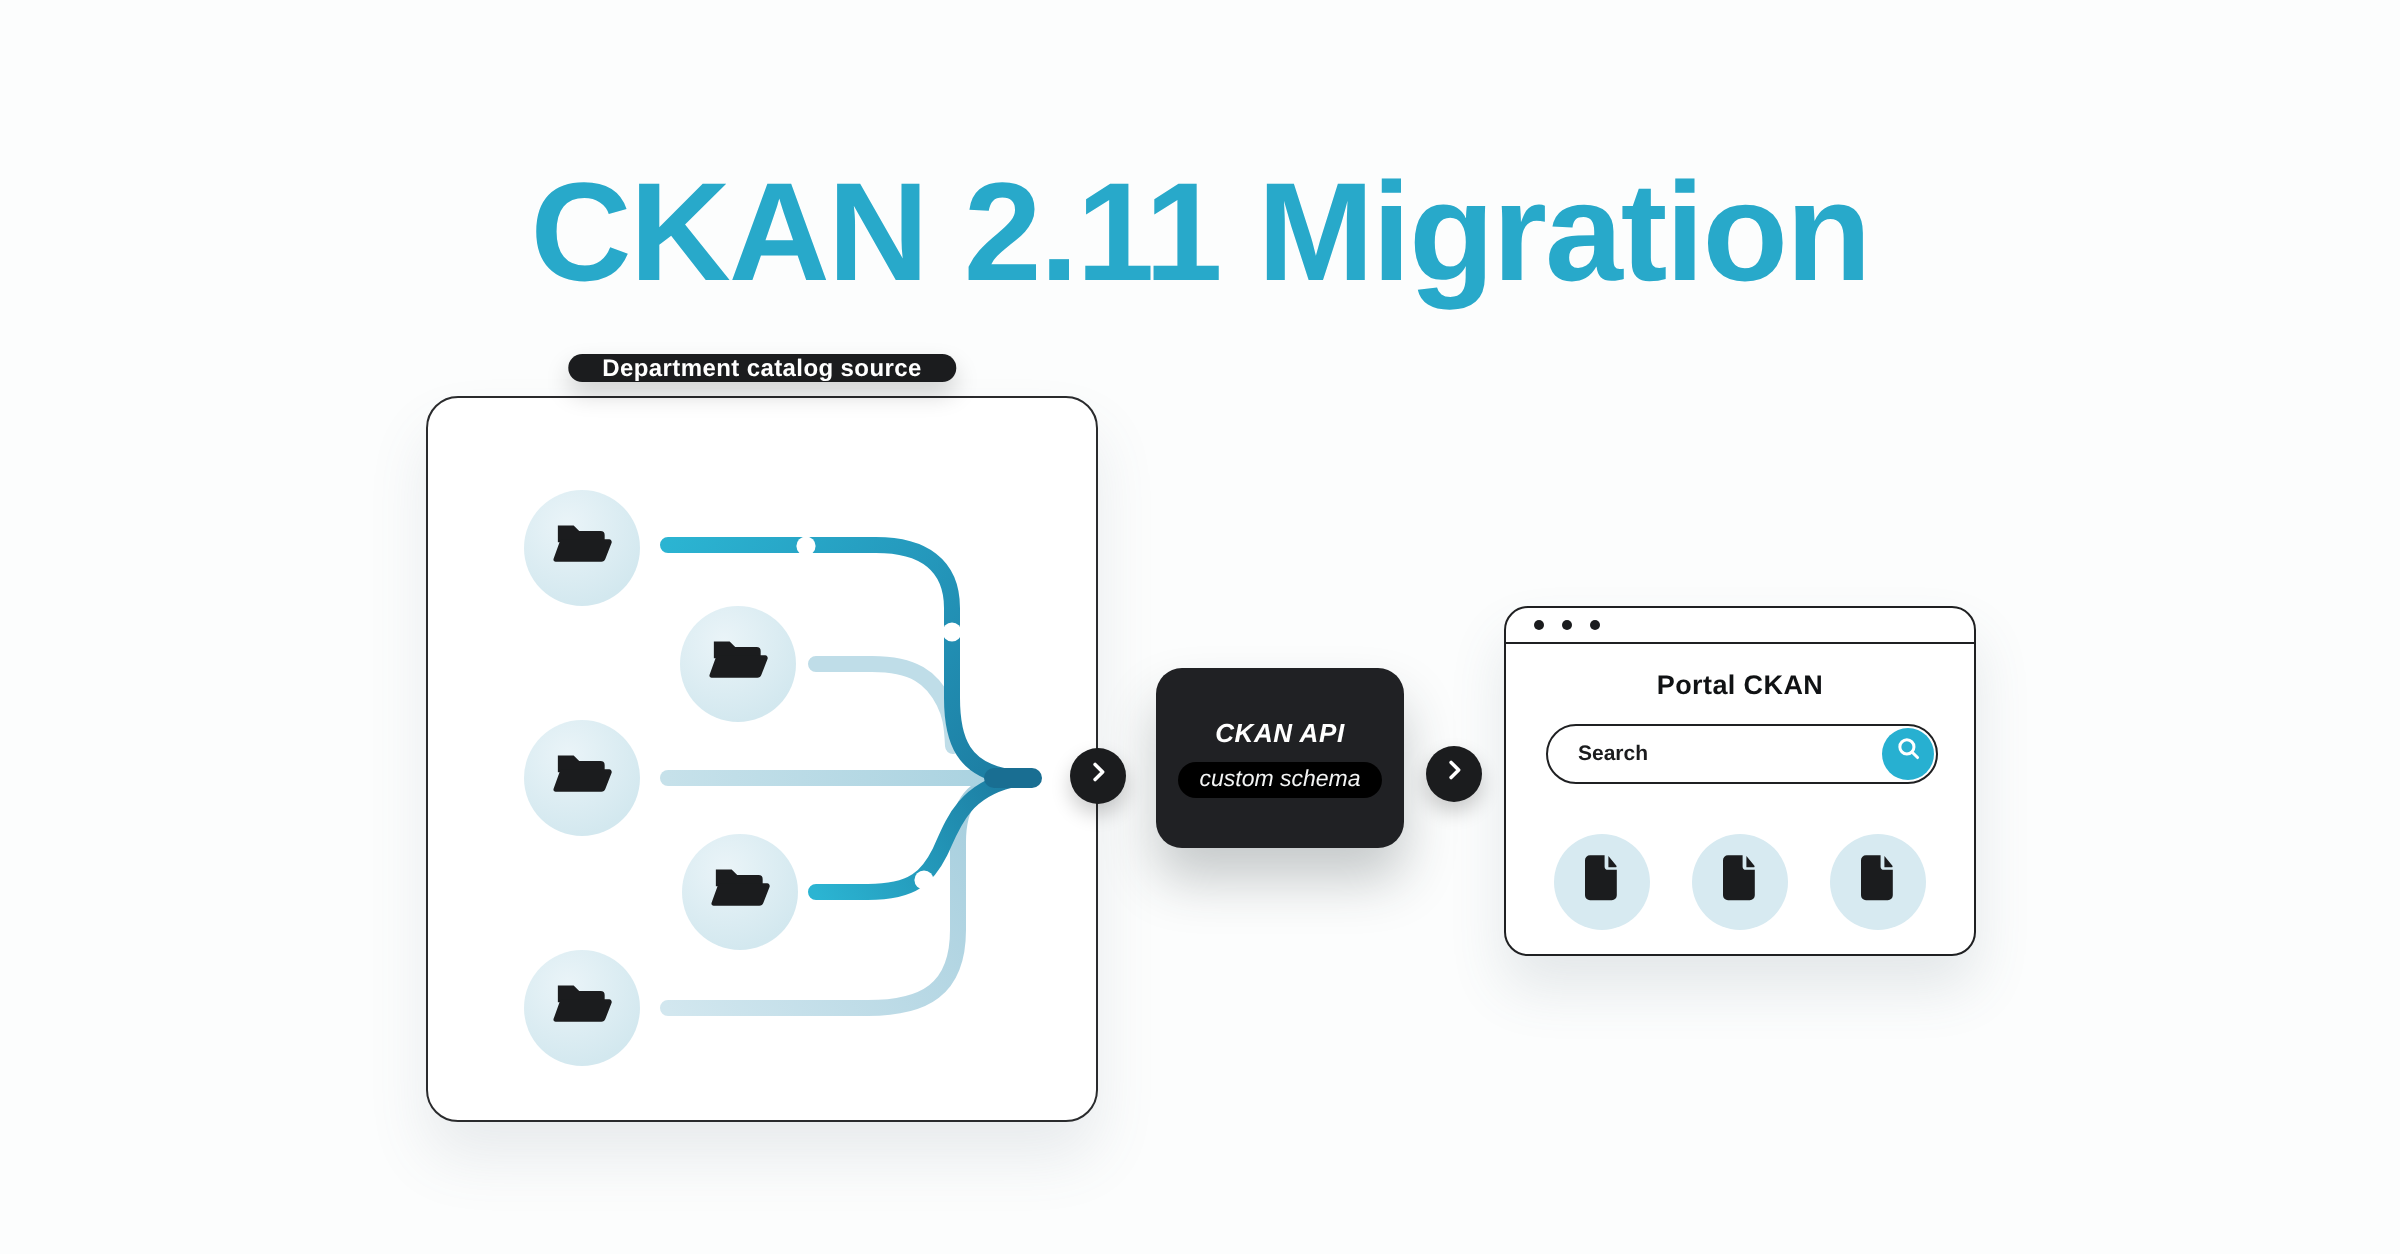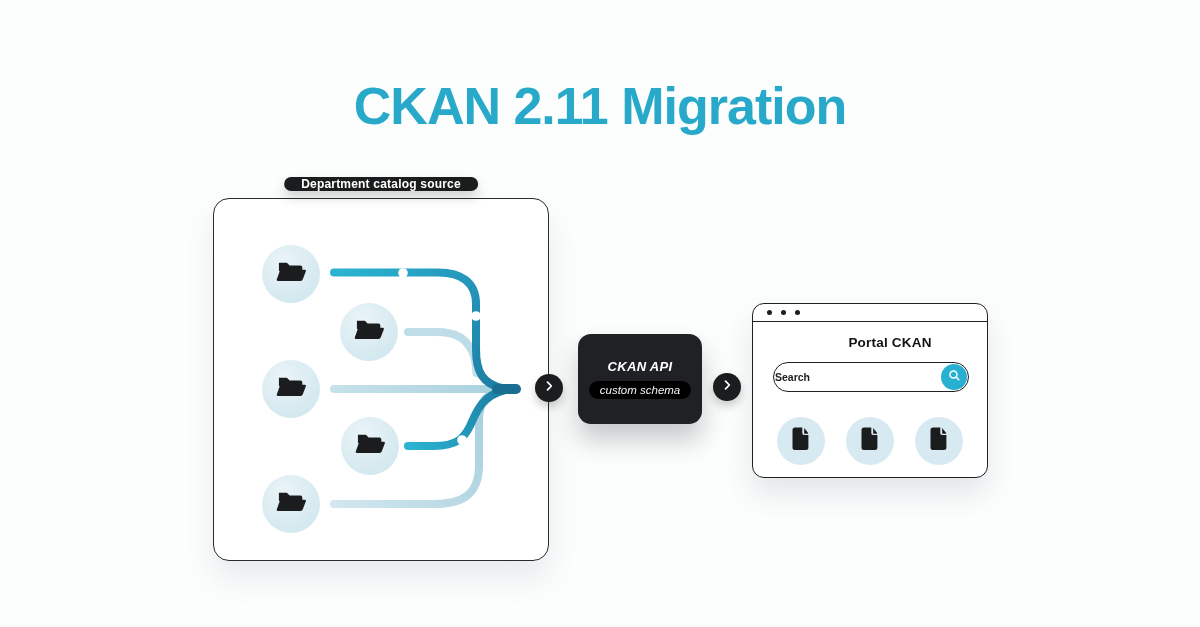--- a/index.html
+++ b/index.html
@@ -8,21 +8,21 @@
     position:relative;
     font-family:"Liberation Sans", sans-serif;
     background:#FCFDFD;
     overflow:hidden;
   }
 
   
   .main-title {
     position:absolute; top:76px; left:0; width:1200px;
     text-align:center;
-    font-size:52px; font-weight:700; letter-spacing:-1px;
+    font-size:70px; font-weight:700; letter-spacing:-1px;
     color:#28A9CA;
   }
 
   
   .source-panel {
     position:absolute; left:213px; top:198px; width:336px; height:363px;
     background:#ffffff;
     border:1.6px solid #2A2B2D; border-radius:16px;
     box-shadow:0 18px 30px rgba(90,110,120,.12);
   }
@@ -76,30 +76,30 @@
     box-shadow:0 16px 28px rgba(80,100,110,.14);
   }
   .window-titlebar {
     position:absolute; left:0; top:0; width:100%; height:18px;
     border-bottom:1.8px solid #1F2022;
     display:flex; align-items:center; gap:9px; padding-left:14px;
   }
   .window-dot { width:5px; height:5px; border-radius:50%; background:#1B1C1E; }
   .portal-title {
     position:absolute; top:31px; left:0; width:100%; text-align:center;
-    font-size:13.5px; font-weight:700; color:#101214; letter-spacing:.2px;margin-left:20px;
+    font-size:13.5px; font-weight:700; color:#101214; letter-spacing:.2px;
   }
   .search-bar {
     position:absolute; top:58px; left:20px; width:196px; height:30px;
     border:1.7px solid #1F2022; border-radius:16px; background:#fff;
     display:flex; align-items:center;
   }
   .search-input {
     flex:1; height:100%; border:none; outline:none; background:transparent;
-    padding-left:1px; font-family:"Liberation Sans", sans-serif;
+    padding-left:15px; font-family:"Liberation Sans", sans-serif;
     font-size:10.5px; font-weight:700; color:#1B1C1E;
   }
   .search-input::placeholder { color:#1B1C1E; opacity:1; }
   .search-button {
     width:26px; height:26px; border-radius:50%; background:#27B0D1;
     margin-right:1px; flex:0 0 auto;
     display:flex; align-items:center; justify-content:center; cursor:pointer;
   }
   .docs-row {
     position:absolute; top:113px; left:0; width:100%;

